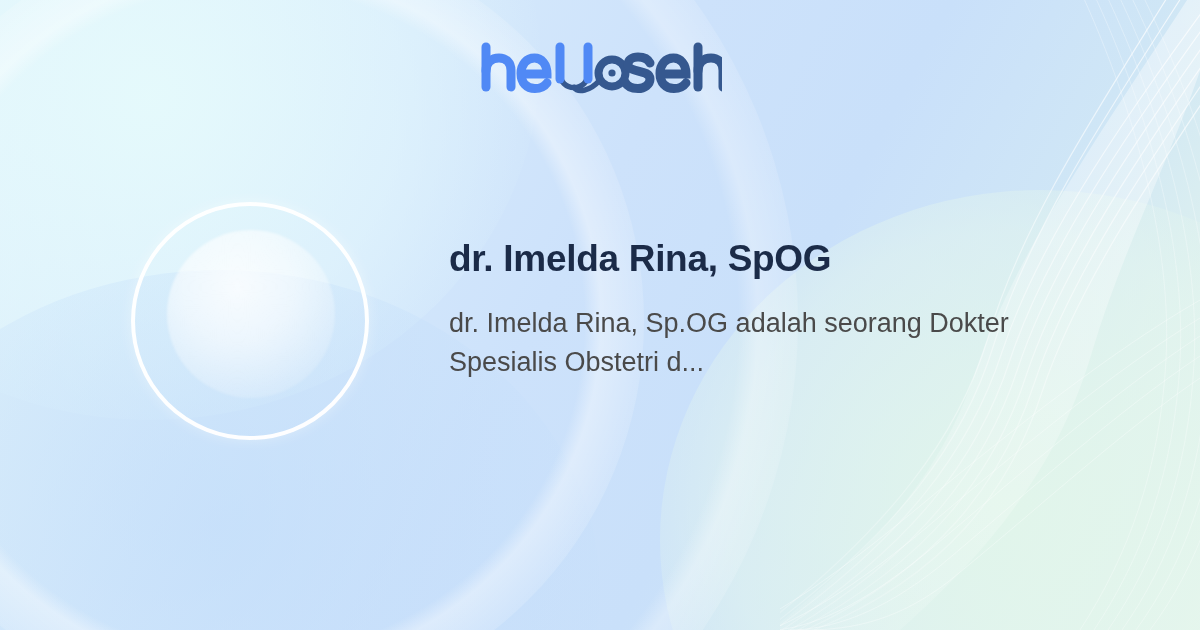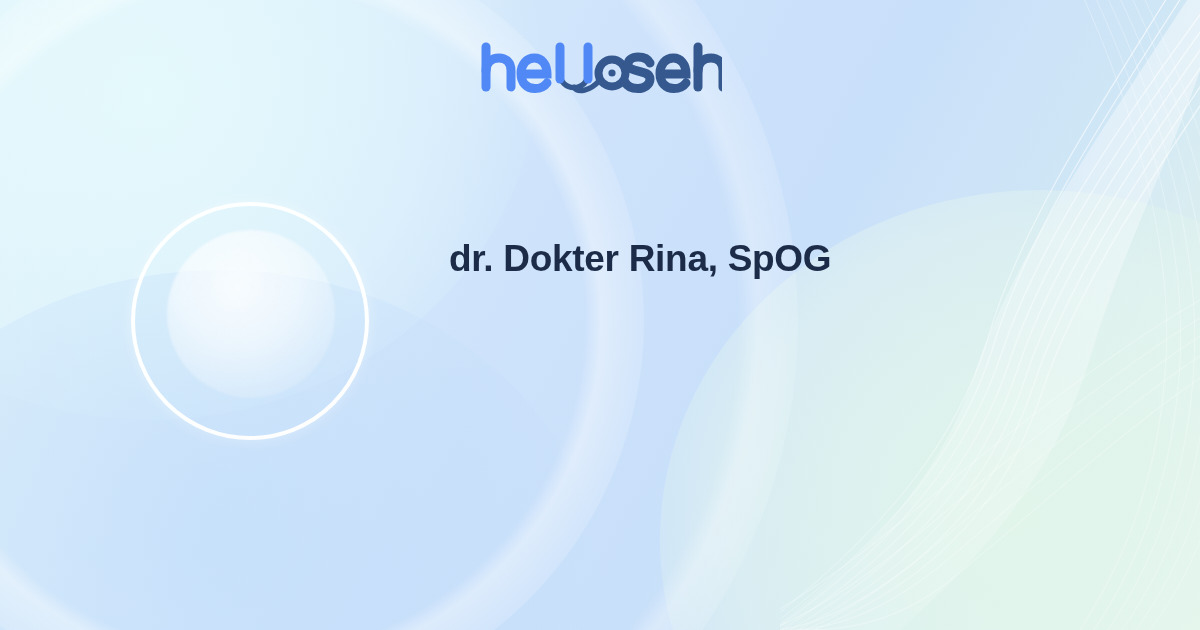--- a/index.html
+++ b/index.html
@@ -268,16 +268,17 @@
         <path d="M183,35 L208,35 C208,25 202.5,19 195.5,19 C187.5,19 182,25.5 182,34.5
                  C182,43.5 187.5,49.5 196,49.5 C201.5,49.5 205.5,47.5 208,44"></path>
 
         <path d="M220,8 L220,48"></path>
         <path d="M220,32 C220,23 226,19 233,19 C240,19 245,23.5 245,31.5 L245,48"></path>
       </g>
     </svg>
   </div>
 
   <div class="content">
-    <h1 class="headline">dr. Dokter Rina, SpOG</h1>
+    <h1 class="headline">dr. Imelda Rina, SpOG</h1>
+    <p class="subline">dr. Imelda Rina, Sp.OG adalah seorang Dokter Spesialis Obstetri d...</p>
   </div>
 
 </div>
 
 </body></html>

